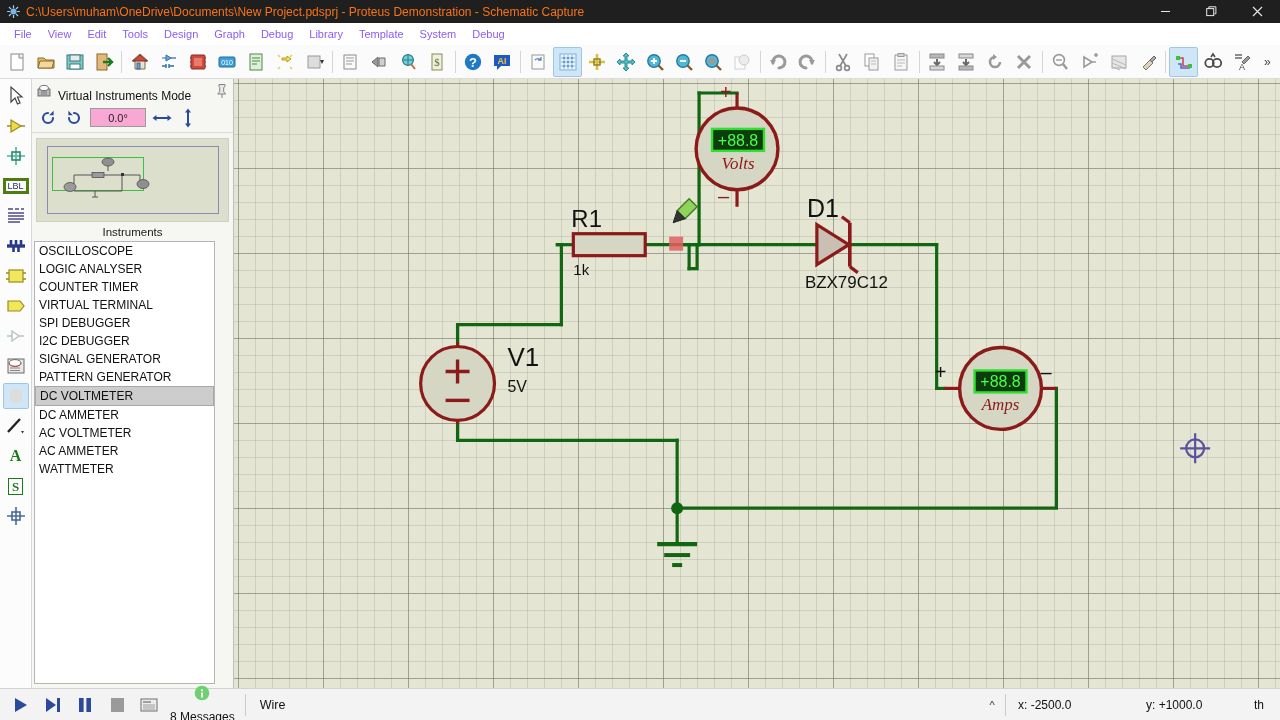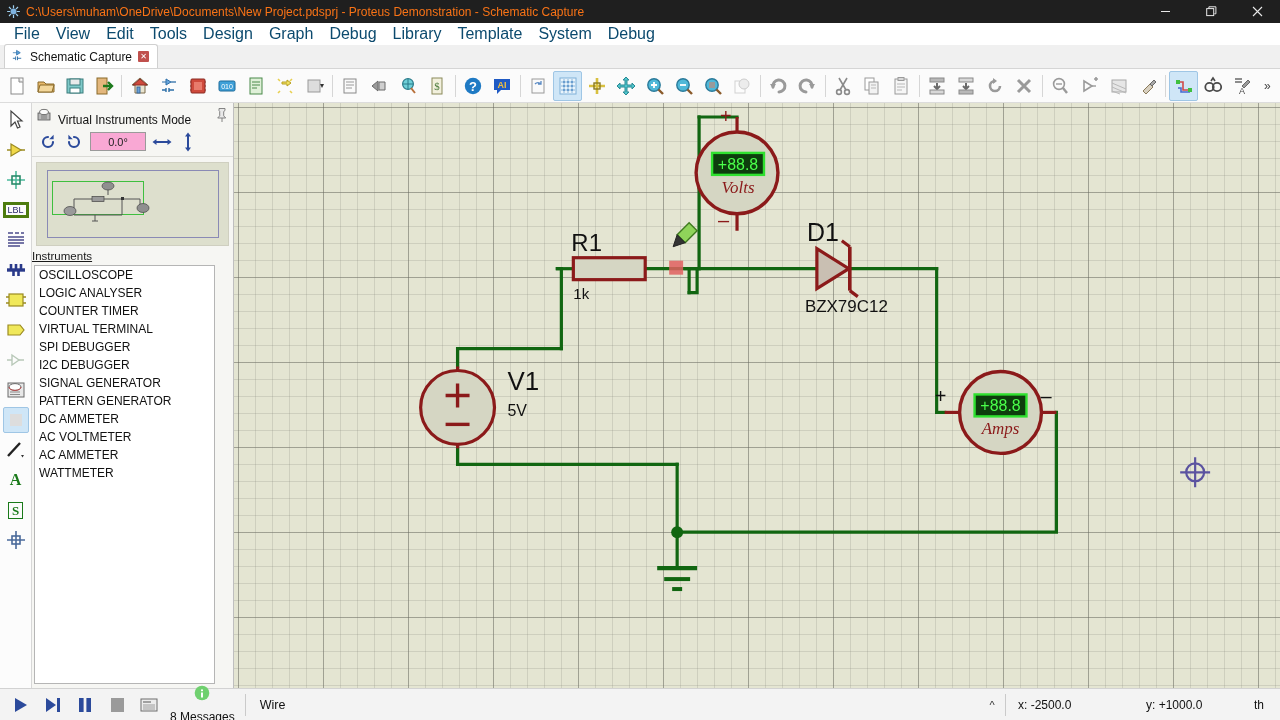--- a/index.html
+++ b/index.html
@@ -18,21 +18,21 @@
   .title-icon { width: 26px; display: flex; align-items: center; justify-content: center; }
   .title-text { font-size: 12px; color: #f97316; white-space: nowrap; }
   .winbtns { margin-left: auto; display: flex; height: 23px; }
   .winbtn { width: 46px; display: flex; align-items: center; justify-content: center; color: #e8e8e8; font-size: 12px; }
 
   
   .menubar {
     height: 22px; background: #ffffff; display: flex; align-items: center;
     padding-left: 6px; flex: none; border-bottom: 1px solid #ffffff;
   }
-  .menu-item { font-size: 16px; color: #0c4a6e; padding: 2px 8px; white-space: nowrap; }
+  .menu-item { font-size: 11px; color: #8b5cf6; padding: 2px 8px; white-space: nowrap; }
 
   
   .tabstrip { height: 24px; background: #f0f0f0; display: flex; align-items: flex-end; flex: none; border-bottom: 1px solid #d5d5d5; }
   .tab {
     display: flex; align-items: center; gap: 6px; height: 24px; padding: 0 8px 0 6px;
     background: #ffffff; border: 1px solid #d0d0d0; border-bottom: none; font-size: 12px; color: #111;
     border-radius: 3px 3px 0 0; margin-left: 4px;
   }
   .tab-close { width: 11px; height: 11px; background: #c0504d; color: #fff; font-size: 8px;
     display: flex; align-items: center; justify-content: center; border-radius: 1px; line-height: 1; }
@@ -64,21 +64,21 @@
   .panel-head-title { font-size: 12px; color: #111; }
   .pin { margin-left: auto; }
   .rotrow { height: 30px; display: flex; align-items: center; gap: 6px; padding: 0 6px; background: #f6f6f3; border-bottom: 1px solid #dadad5; }
   .rot-btn { width: 20px; height: 20px; display: flex; align-items: center; justify-content: center; }
   .angle { width: 56px; height: 19px; background: #f9a8d4; border: 1px solid #9a9a9a; font-size: 11px;
            display: flex; align-items: center; justify-content: center; color: #222; }
   .preview { height: 84px; margin: 5px 4px 0 4px; background: #dddfcd; border: 1px solid #cfcfc0;
              display: flex; align-items: center; justify-content: center; position: relative; }
   .preview-sheet { width: 172px; height: 68px; border: 1px solid #8a8ab5; background: #dddfcd; position: relative; }
   .preview-view { position: absolute; left: 4px; top: 10px; width: 92px; height: 34px; border: 1px solid #3fbf3f; }
-  .inst-label { font-size: 11.5px; color: #1a1a1a; padding: 4px 0 3px; text-decoration: underline; }
+  .inst-label { text-align: center; font-size: 11.5px; color: #1a1a1a; padding: 4px 0 3px; }
   .inst-list { flex: 1; margin: 0 18px 4px 2px; background: #ffffff; border: 1px solid #b5b5b5; overflow: hidden; }
   .inst-item { font-size: 12px; color: #111; padding: 1px 4px; line-height: 16px; white-space: nowrap; }
   .inst-item.sel { background: #cdcdcd; border: 1px solid #a8a8a8; }
 
   
   .canvas-wrap { flex: 1; position: relative; background: #e4e5d2; overflow: hidden; }
   .grid {
     position: absolute; inset: 0;
     background-image:
       linear-gradient(to right, rgba(120,120,110,0.20) 1px, transparent 1px),
@@ -148,32 +148,20 @@
       <div class="menu-item">Tools</div>
       <div class="menu-item">Design</div>
       <div class="menu-item">Graph</div>
       <div class="menu-item">Debug</div>
       <div class="menu-item">Library</div>
       <div class="menu-item">Template</div>
       <div class="menu-item">System</div>
       <div class="menu-item">Debug</div>
     </div>
 
-  <div class="tabstrip">
-    <div class="tab">
-      <span>
-        <svg width="13" height="13" viewBox="0 0 14 14">
-          <path d="M2 4 L6 4 M6 1.5 L6 6.5 L10 4 Z" fill="#5aa0d8" stroke="#2d6fa8" stroke-width="0.8"></path>
-          <path d="M2 10 H5 M5 8 V12 M7 8 V12 M7 10 H11" stroke="#2d6fa8" stroke-width="1" fill="none"></path>
-        </svg>
-      </span>
-      <span>Schematic Capture</span>
-      <span class="tab-close">✕</span>
-    </div>
-  </div>
 
   <div class="toolbar" id="toolbar">
       <div class="tb" title="New Project">
         <svg width="20" height="20" viewBox="0 0 20 20">
           <rect x="4" y="2" width="12" height="16" fill="#fff" stroke="#8a8a8a"></rect>
           <path d="M12 2 v4 h4" fill="#e4e4e4" stroke="#8a8a8a"></path>
         </svg>
       </div>
       <div class="tb" title="Open Project">
         <svg width="20" height="20" viewBox="0 0 20 20">
@@ -613,20 +601,21 @@
       <div class="inst-label">Instruments</div>
       <div class="inst-list" id="instlist">
           <div class="inst-item">OSCILLOSCOPE</div>
           <div class="inst-item">LOGIC ANALYSER</div>
           <div class="inst-item">COUNTER TIMER</div>
           <div class="inst-item">VIRTUAL TERMINAL</div>
           <div class="inst-item">SPI DEBUGGER</div>
           <div class="inst-item">I2C DEBUGGER</div>
           <div class="inst-item">SIGNAL GENERATOR</div>
           <div class="inst-item">PATTERN GENERATOR</div>
+          <div class="inst-item sel">DC VOLTMETER</div>
           <div class="inst-item">DC AMMETER</div>
           <div class="inst-item">AC VOLTMETER</div>
           <div class="inst-item">AC AMMETER</div>
           <div class="inst-item">WATTMETER</div>
         </div>
     </div>
 
     <div class="canvas-wrap">
       <div class="grid"></div>
       <svg class="schematic" viewBox="0 0 1048 595" preserveAspectRatio="none">

